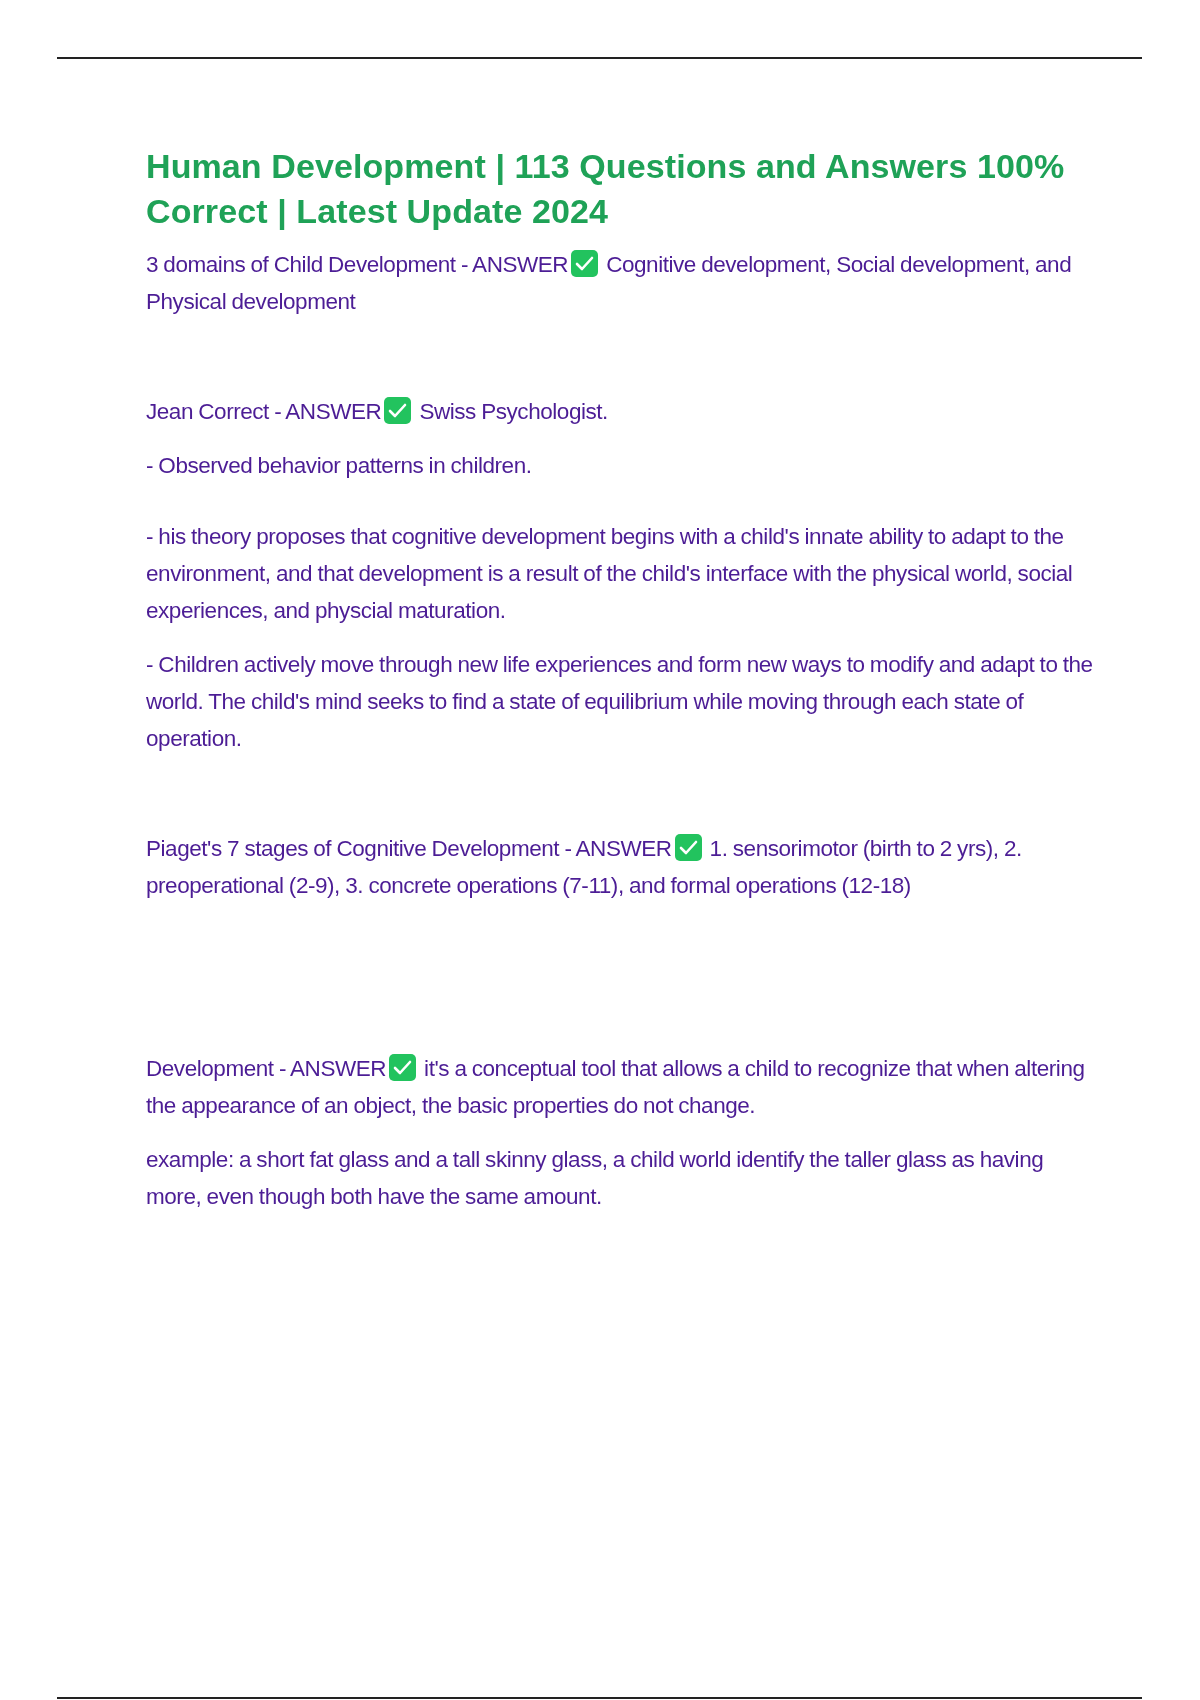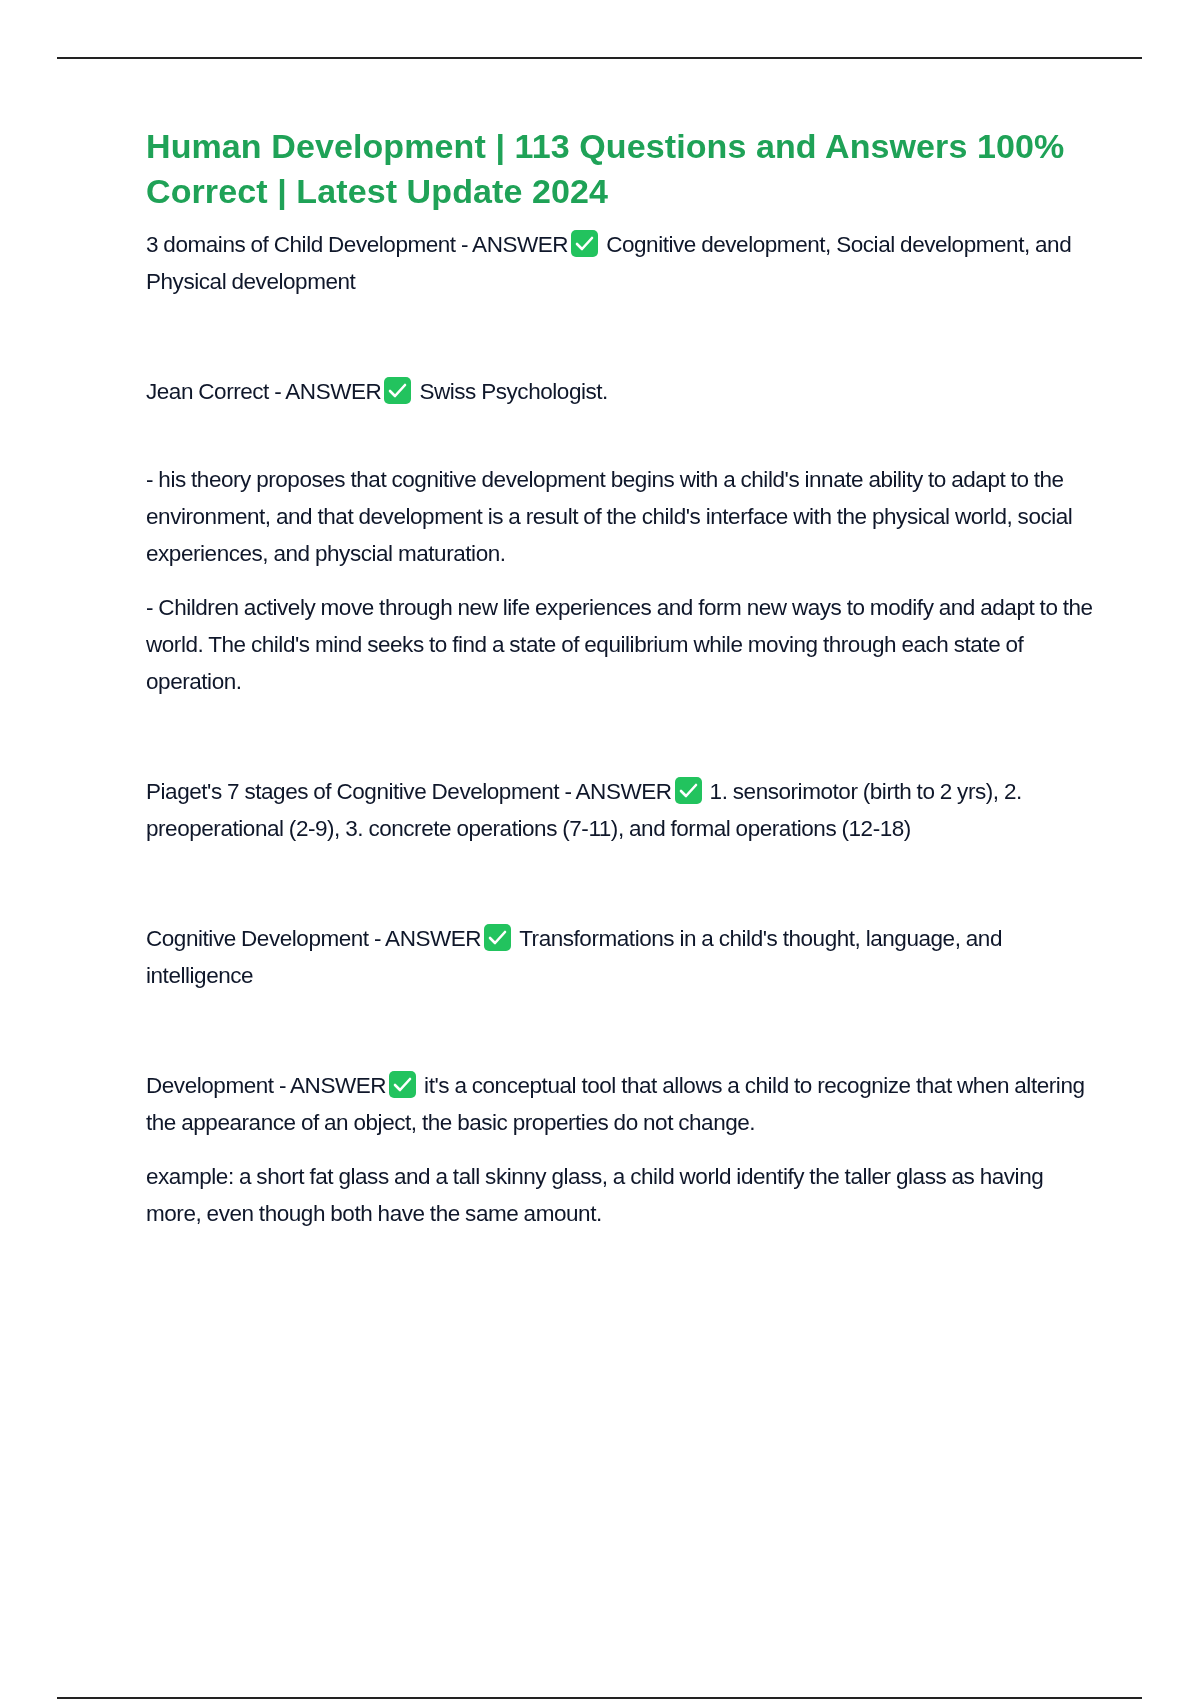--- a/index.html
+++ b/index.html
@@ -1,34 +1,34 @@
 <!DOCTYPE html>
 <html><head>
   <meta charset="utf-8">
   <style>
     html, body { margin: 0; padding: 0; background: #ffffff; }
     body { width: 1200px; height: 1700px; position: relative; overflow: hidden; }
     .rule { position: absolute; left: 57px; width: 1085px; height: 2px; background: #222222; }
     .rule.top { top: 57px; }
     .rule.bottom { top: 1697px; }
-    .content { position: absolute; left: 146px; top: 124px; width: 950px; }
+    .content { position: absolute; left: 146px; top: 144px; width: 950px; }
     .title {
       font-family: "Liberation Sans", sans-serif;
       font-weight: bold;
       font-size: 34px;
       line-height: 45px;
       color: #1fa257;
       margin: 0 0 12px 0;
       letter-spacing: 0.1px;
     }
     .p {
       font-family: "Liberation Sans", sans-serif;
       font-size: 22.5px;
       line-height: 37px;
-      color: #0f172a;
+      color: #4c1d95;
       margin: 0;
       letter-spacing: -0.45px;
       word-spacing: -0.5px;
     }
     .gap-s { height: 17px; }
     .gap-l { height: 73px; }
     .check {
       display: inline-block;
       width: 27px; height: 27px;
       border-radius: 5px;
@@ -56,44 +56,38 @@
   </div>
   <div class="gap-l"></div>
 
   <div>
     <p class="p">
       <span>Jean Correct - ANSWER</span><span class="check"><svg width="19" height="17" viewBox="0 0 19 17">
             <path d="M2 9 L7 14 L17 3" fill="none" stroke="#ffffff" stroke-width="2.6" stroke-linecap="round" stroke-linejoin="round"></path>
           </svg></span><span>Swiss Psychologist.</span>
     </p>
     <div class="gap-s"></div>
+    <p class="p">- Observed behavior patterns in children.</p>
     <div class="gap-s"></div>
     <div class="gap-s"></div>
     <p class="p">- his theory proposes that cognitive development begins with a child's innate ability to adapt to the environment, and that development is a result of the child's interface with the physical world, social experiences, and physcial maturation.</p>
     <div class="gap-s"></div>
     <p class="p">- Children actively move through new life experiences and form new ways to modify and adapt to the world. The child's mind seeks to find a state of equilibrium while moving through each state of operation.</p>
   </div>
   <div class="gap-l"></div>
 
   <div>
     <p class="p">
       <span>Piaget's 7 stages of Cognitive Development - ANSWER</span><span class="check"><svg width="19" height="17" viewBox="0 0 19 17">
             <path d="M2 9 L7 14 L17 3" fill="none" stroke="#ffffff" stroke-width="2.6" stroke-linecap="round" stroke-linejoin="round"></path>
           </svg></span><span>1. sensorimotor (birth to 2 yrs), 2. preoperational (2-9), 3. concrete operations (7-11), and formal operations (12-18)</span>
     </p>
   </div>
   <div class="gap-l"></div>
 
-  <div>
-    <p class="p">
-      <span>Cognitive Development - ANSWER</span><span class="check"><svg width="19" height="17" viewBox="0 0 19 17">
-            <path d="M2 9 L7 14 L17 3" fill="none" stroke="#ffffff" stroke-width="2.6" stroke-linecap="round" stroke-linejoin="round"></path>
-          </svg></span><span>Transformations in a child's thought, language, and intelligence</span>
-    </p>
-  </div>
   <div class="gap-l"></div>
 
   <div>
     <p class="p">
       <span>Development - ANSWER</span><span class="check"><svg width="19" height="17" viewBox="0 0 19 17">
             <path d="M2 9 L7 14 L17 3" fill="none" stroke="#ffffff" stroke-width="2.6" stroke-linecap="round" stroke-linejoin="round"></path>
           </svg></span><span>it's a conceptual tool that allows a child to recognize that when altering the appearance of an object, the basic properties do not change.</span>
     </p>
     <div class="gap-s"></div>
     <p class="p">example: a short fat glass and a tall skinny glass, a child world identify the taller glass as having more, even though both have the same amount.</p>

